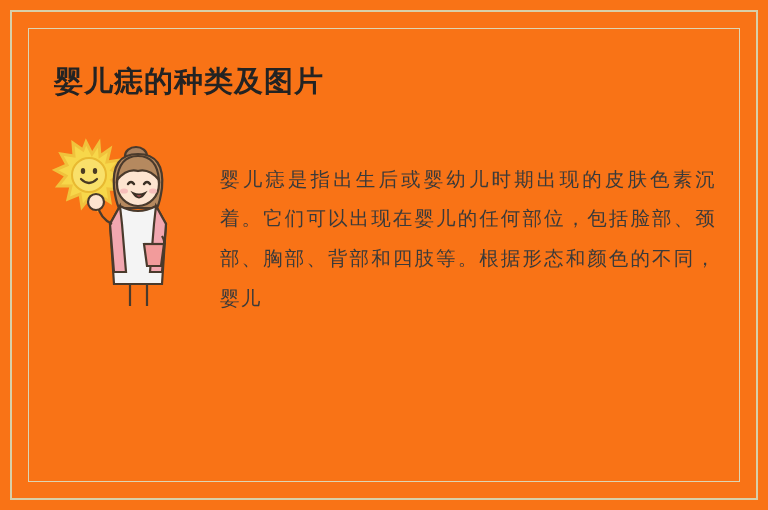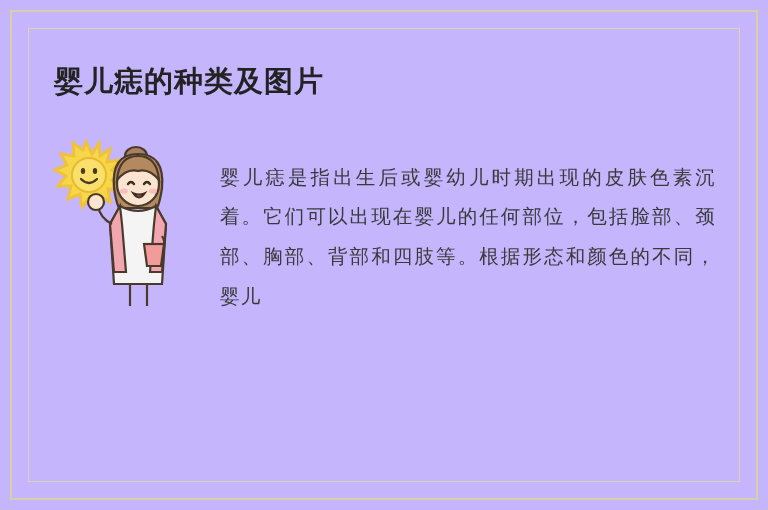--- a/index.html
+++ b/index.html
@@ -10,21 +10,21 @@
     width: 768px;
     height: 510px;
     background: #f5f2e4;
     font-family: "Liberation Sans", sans-serif;
     overflow: hidden;
   }
   .page {
     position: relative;
     width: 768px;
     height: 510px;
-    background: #c4b5fd;
+    background: #f97316;
     box-sizing: border-box;
   }
   .outer-border {
     position: absolute;
     left: 10px;
     top: 10px;
     right: 10px;
     bottom: 10px;
     border: 2px solid #d8cfa8;
     box-sizing: border-box;
@@ -59,21 +59,21 @@
     margin-top: 34px;
   }
   .illustration {
     width: 150px;
     min-width: 150px;
     height: 175px;
     position: relative;
   }
   .paragraph {
     flex: 1;
-    font-family: Liberation Mono, monospace;
+    font-family: Liberation Serif, serif;
     font-size: 19.5px;
     color: #3a3a3a;
     line-height: 2.05;
     letter-spacing: 1.2px;
     text-align: justify;
     padding-left: 18px;
     padding-top: 4px;
   }
 </style>
 </head>

